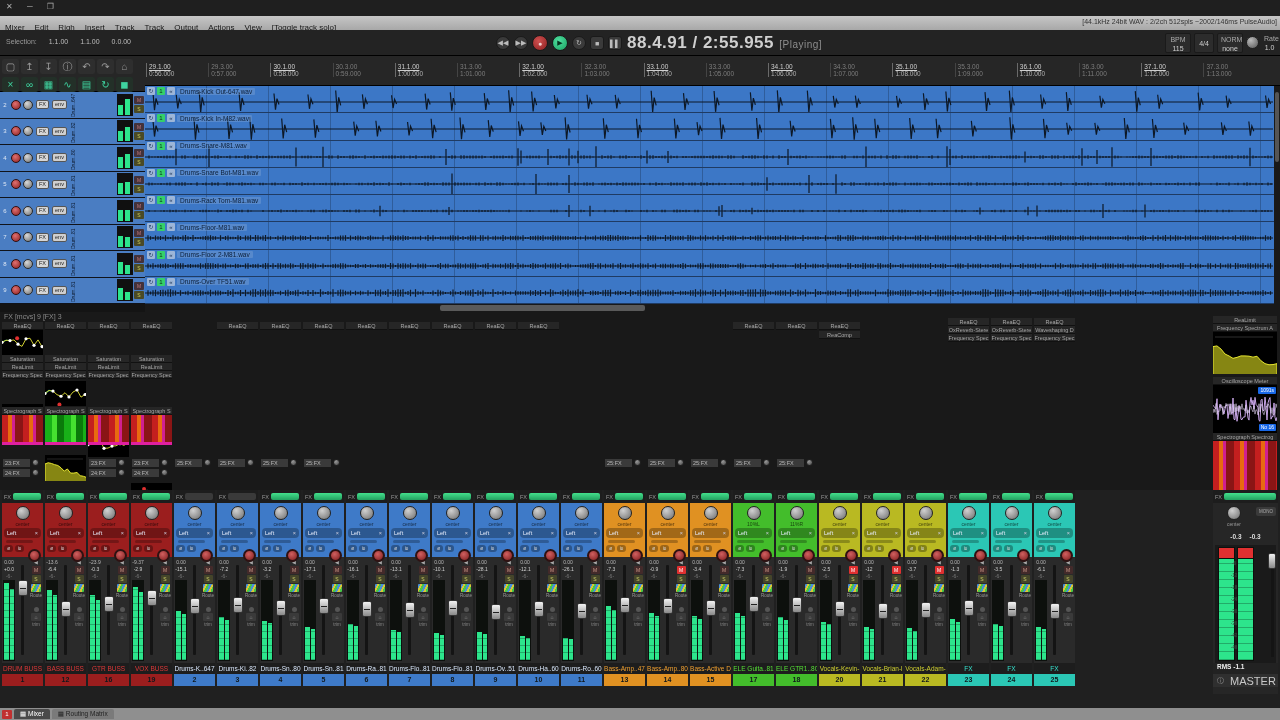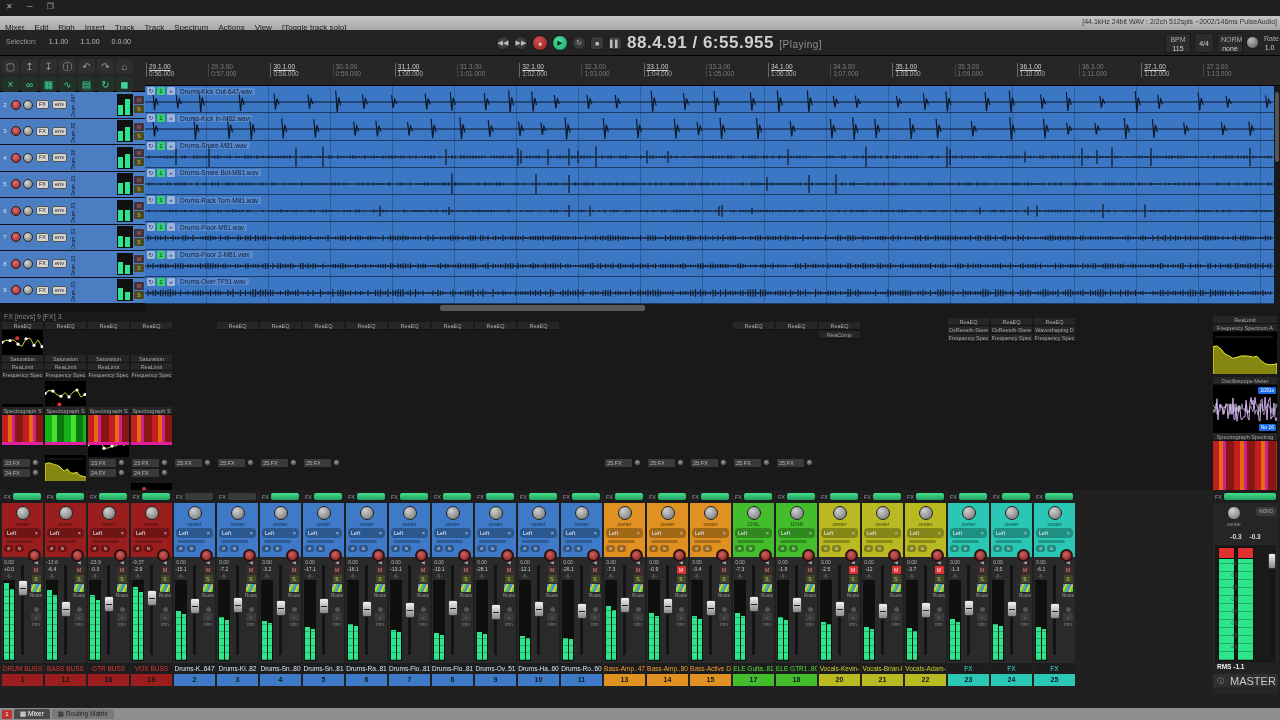--- a/index.html
+++ b/index.html
@@ -148,42 +148,42 @@
 </head>
 <body>
 
 <div id="app">
 
   <div id="titlebar" class="abs">
     <span class="wctl">✕ ─ ❐</span>
   </div>
 
   <div id="menubar" class="abs">
-    <span id="menus"><span class="mi">Mixer</span><span class="mi">Edit</span><span class="mi">Righ</span><span class="mi">Insert</span><span class="mi">Track</span><span class="mi">Track</span><span class="mi">Spectrum</span><span class="mi">Actions</span><span class="mi">View</span><span class="mi">[Toggle track solo]</span></span>
+    <span id="menus"><span class="mi">Mixer</span><span class="mi">Edit</span><span class="mi">Righ</span><span class="mi">Insert</span><span class="mi">Track</span><span class="mi">Track</span><span class="mi">Output</span><span class="mi">Actions</span><span class="mi">View</span><span class="mi">[Toggle track solo]</span></span>
     <span class="astat">[44.1kHz 24bit WAV : 2/2ch 512spls ~2002/146ms PulseAudio]</span>
   </div>
 
   <div id="transport" class="abs">
     <div id="sel">
       <span>Selection:</span>
       <b>1.1.00</b>
       <b>1.1.00</b>
       <b>0.0.00</b>
     </div>
     <div id="tbtns">
         <span class="tb">◀◀</span>
         <span class="tb">▶▶</span>
         <span class="tb rec">●</span>
         <span class="tb play">▶</span>
         <span class="tb">↻</span>
         <span class="tb sq">■</span>
         <span class="tb sq">▌▌</span>
       </div>
     <div id="bigtime">
-      <em style="font-style:normal">88.4.91 / 6:55.955</em>
+      <em style="font-style:normal">88.4.91 / 2:55.955</em>
       <span>[Playing]</span>
     </div>
     <div class="tinfo" style="left:1165px;width:26px">
       <div>BPM</div>
         <div class="v">115</div>
     </div>
     <div class="tinfo" style="left:1194px;width:20px">
       <div class="v" style="line-height:18px">4/4</div>
     </div>
     <div class="tinfo" style="left:1217px;width:26px">

